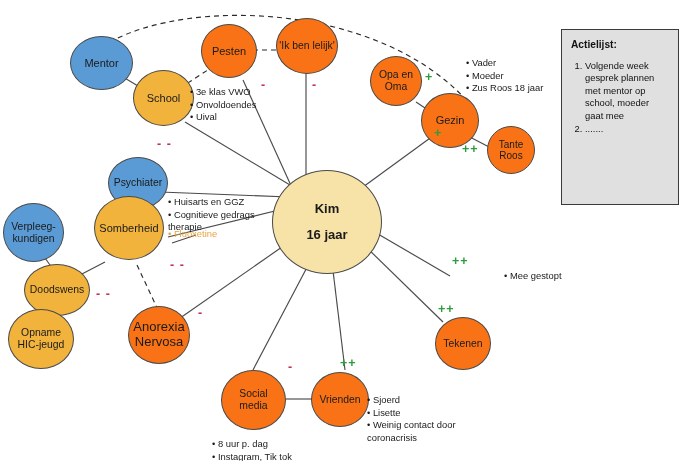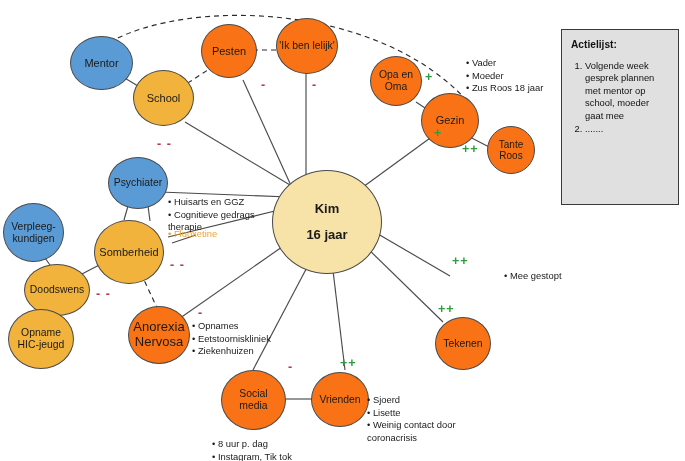--- a/index.html
+++ b/index.html
@@ -104,21 +104,21 @@
   </div>
 
   <div class="node n-blue" style="left:108px;top:157px;width:60px;height:52px;font-size:10.4px;">
     <span>Psychiater</span>
   </div>
 
   <div class="node n-blue" style="left:3px;top:203px;width:61px;height:59px;font-size:10.4px;">
     <span>Verpleeg- kundigen</span>
   </div>
 
-  <div class="node n-orange" style="left:94px;top:220px;width:70px;height:64px;font-size:11px;">
+  <div class="node n-orange" style="left:94px;top:196px;width:70px;height:64px;font-size:11px;">
     <span>Somberheid</span>
   </div>
 
   <div class="node n-orange" style="left:24px;top:264px;width:66px;height:52px;font-size:10.4px;justify-content:center;">
     <span>Doodswens</span>
   </div>
 
   <div class="node n-orange" style="left:8px;top:309px;width:66px;height:60px;font-size:10.4px;justify-content:flex-end;">
     <span>Opname HIC-jeugd</span>
   </div>
@@ -138,34 +138,34 @@
   <div class="node n-lblue" style="left:435px;top:317px;width:56px;height:53px;font-size:10.4px;">
     <span>Tekenen</span>
   </div>
 
 
   <div class="node n-center" style="left:272px;top:170px;width:110px;height:104px;flex-direction:column;">
     <span class="center-label">Kim</span>
     <span class="center-label">16 jaar</span>
   </div>
 
+  <div class="note" style="left:190px;top:86px;width:95px;">• 3e klas VWO
+• Onvoldoendes
+• Uival</div>
 
   <div class="note" style="left:466px;top:57px;width:110px;">• Vader
 • Moeder
 • Zus Roos 18 jaar</div>
 
   <div class="note" style="left:168px;top:196px;width:105px;">• Huisarts en GGZ
 • Cognitieve gedrags
    therapie</div>
 
   <div class="note fluox" style="left:168px;top:228px;width:105px;">• Fluoxetine</div>
 
-  <div class="note" style="left:192px;top:320px;width:105px;">• Opnames
-• Eetstoorniskliniek
-• Ziekenhuizen</div>
 
   <div class="note" style="left:212px;top:438px;width:120px;">• 8 uur p. dag
 • Instagram, Tik tok</div>
 
   <div class="note" style="left:367px;top:394px;width:120px;">• Sjoerd
 • Lisette
 • Weinig contact door
    coronacrisis</div>
 
   <div class="note" style="left:504px;top:270px;width:80px;">• Mee gestopt</div>

